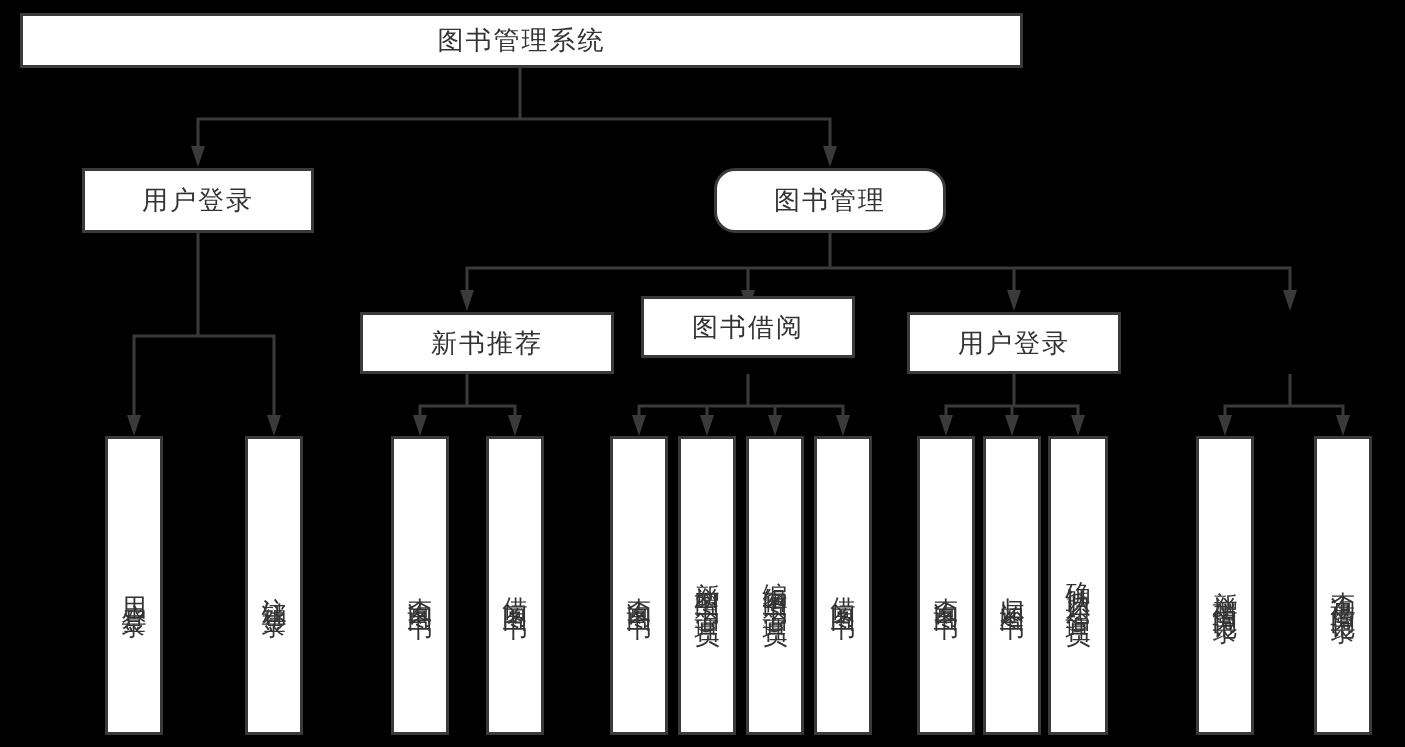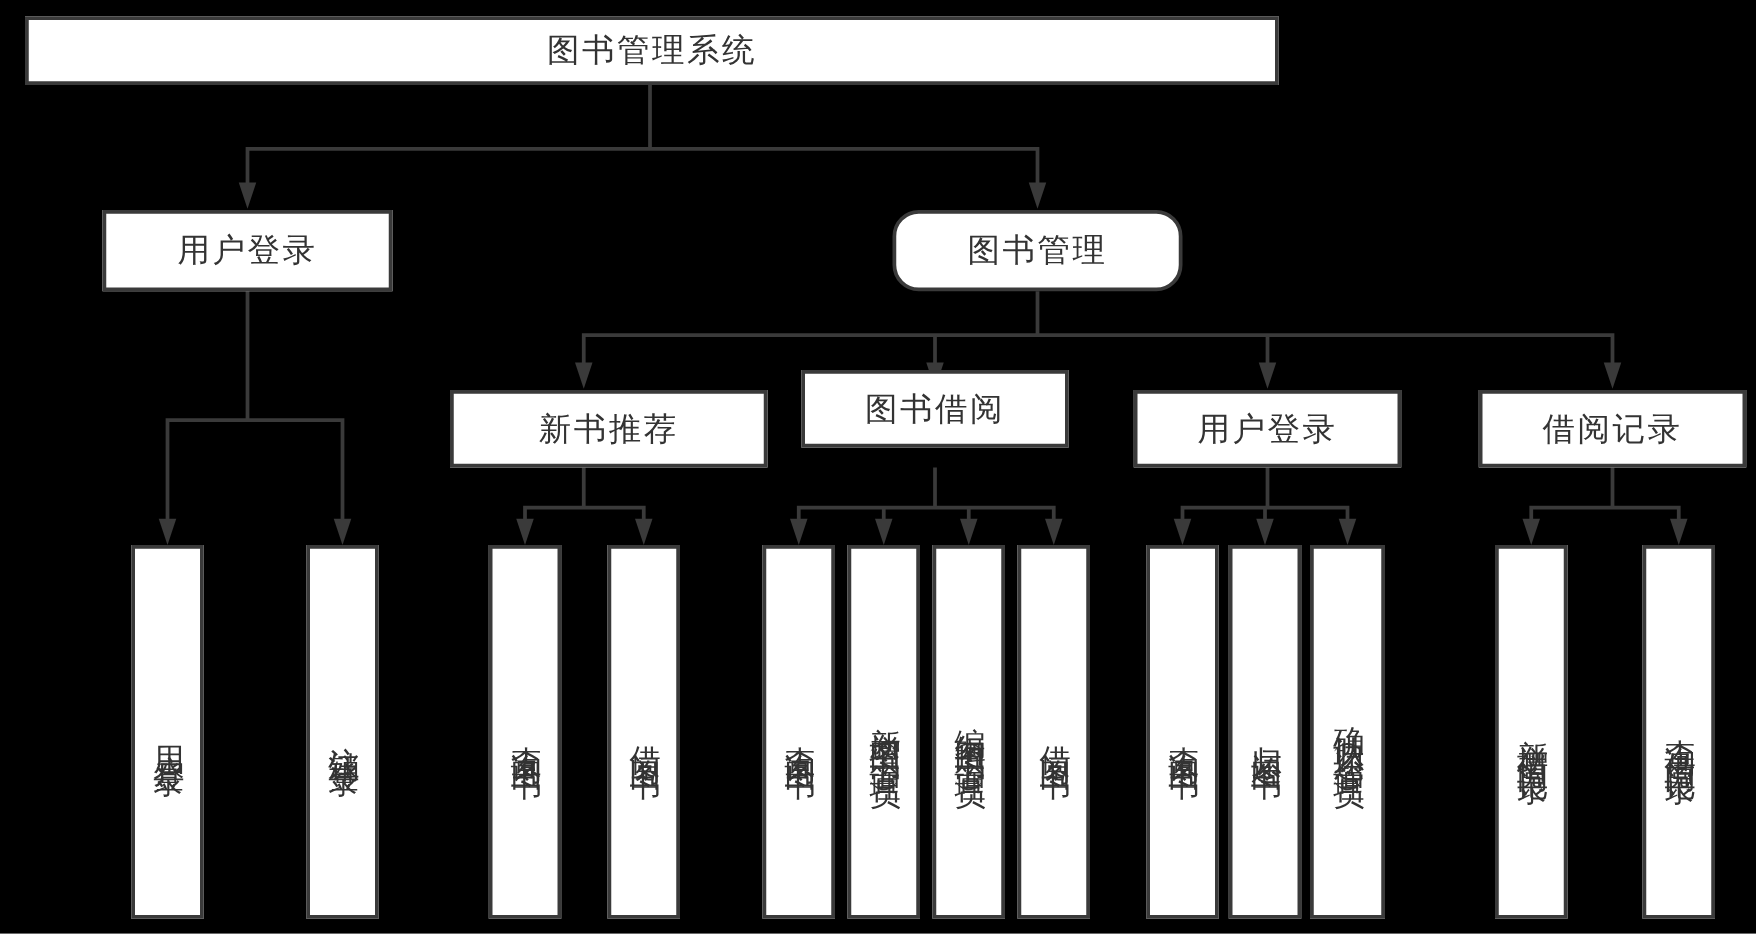--- a/index.html
+++ b/index.html
@@ -132,23 +132,20 @@
 
   <div class="node n-l3-0">
     <span>新书推荐</span>
   </div>
   <div class="node n-l3-1">
     <span>图书借阅</span>
   </div>
   <div class="node n-l3-2">
     <span>用户登录</span>
   </div>
-  <div class="node n-l3-3">
-    <span>借阅记录</span>
-  </div>
 
   <div class="node vnode leaf lf-ul0">
     <span>用户登录</span>
   </div>
   <div class="node vnode leaf lf-ul1">
     <span>注销登录</span>
   </div>
 
   <div class="node vnode leaf lf-nb0">
     <span>查询图书</span>

